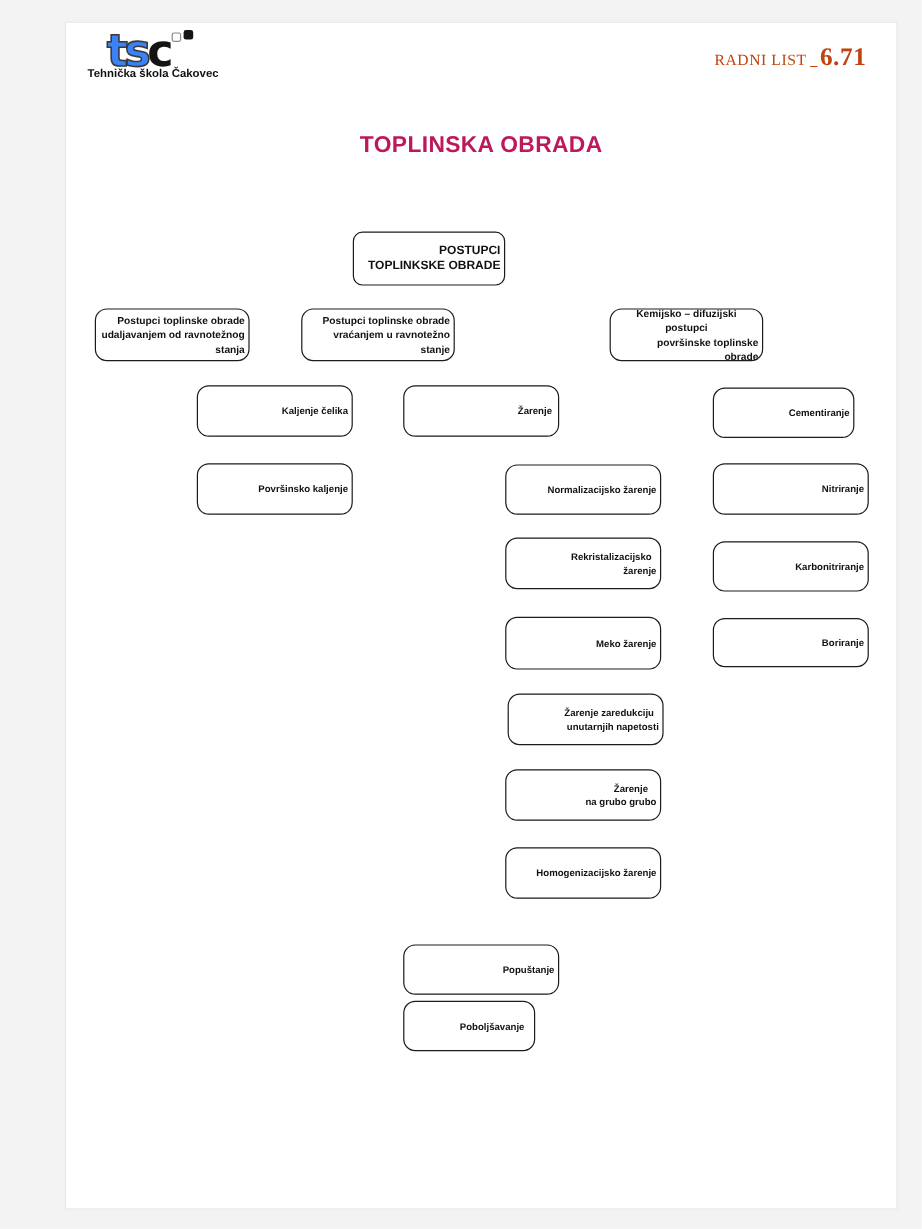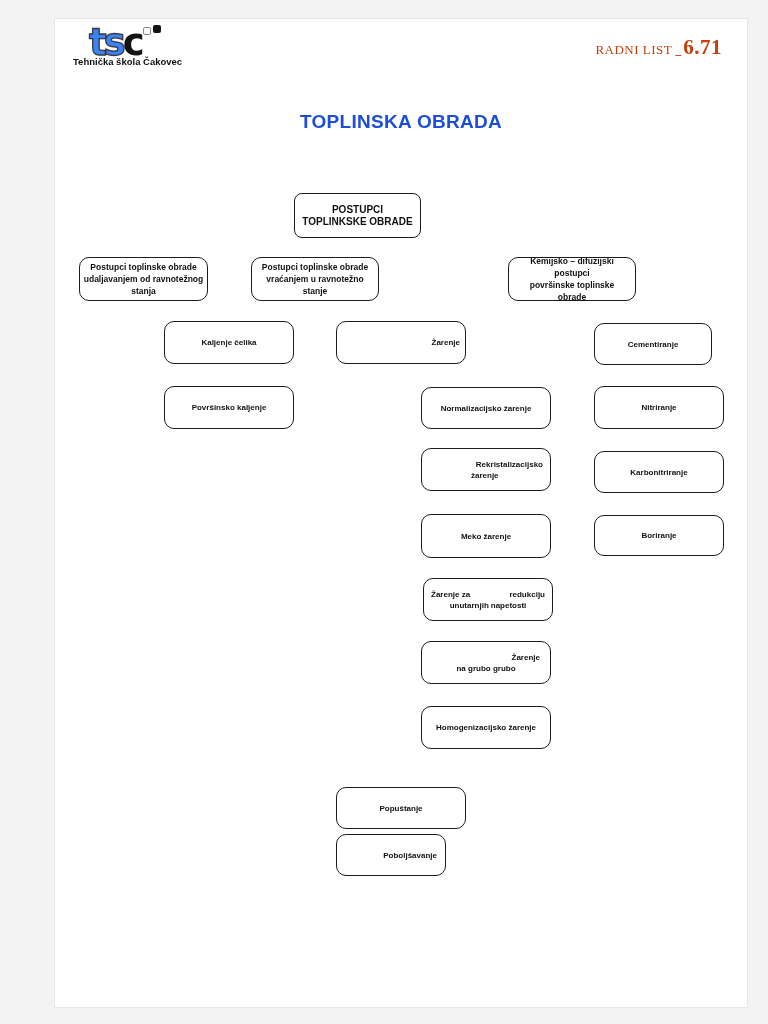--- a/index.html
+++ b/index.html
@@ -55,34 +55,35 @@
     font-family:"Liberation Serif", serif;
     color:#c2410c;white-space:nowrap;
   }
   .ws-label{font-size:13px;letter-spacing:0.5px;}
   .ws-sep{font-size:12px;font-weight:700;margin:0 2px 0 3px;}
   .ws-num{font-size:21px;font-weight:700;letter-spacing:0.5px;}
   
   .title{
     position:absolute;left:0;top:92px;width:100%;
     margin:0;text-align:center;
-    font-size:19px;font-weight:800;color:#1d4ed8;
+    font-size:19px;font-weight:800;color:#be185d;
     letter-spacing:0.3px;
   }
   
   .node{
     position:absolute;
     box-sizing:border-box;
     border:1.5px solid #1c1c1c;
     border-radius:10px;
     background:#ffffff;
     display:flex;flex-direction:column;justify-content:center;
     font-size:8px;font-weight:700;color:#111;
     line-height:11px;text-align:center;
     padding:18px 3px;
+    align-items:flex-end;
   }
   .node.root{
     left:239px;top:174px;width:127px;height:45px;
     font-size:10px;line-height:12px;border-radius:8px;
   }
   .node.branch{font-size:8.5px;line-height:12px;}
   #branch-nonequilibrium{left:24px;top:238px;width:129px;height:44px;}
   #branch-equilibrium{left:196px;top:238px;width:128px;height:44px;}
   #branch-chemical{left:453px;top:238px;width:128px;height:44px;}
   #node-kaljenje-celika{left:109px;top:302px;width:130px;height:43px;}

